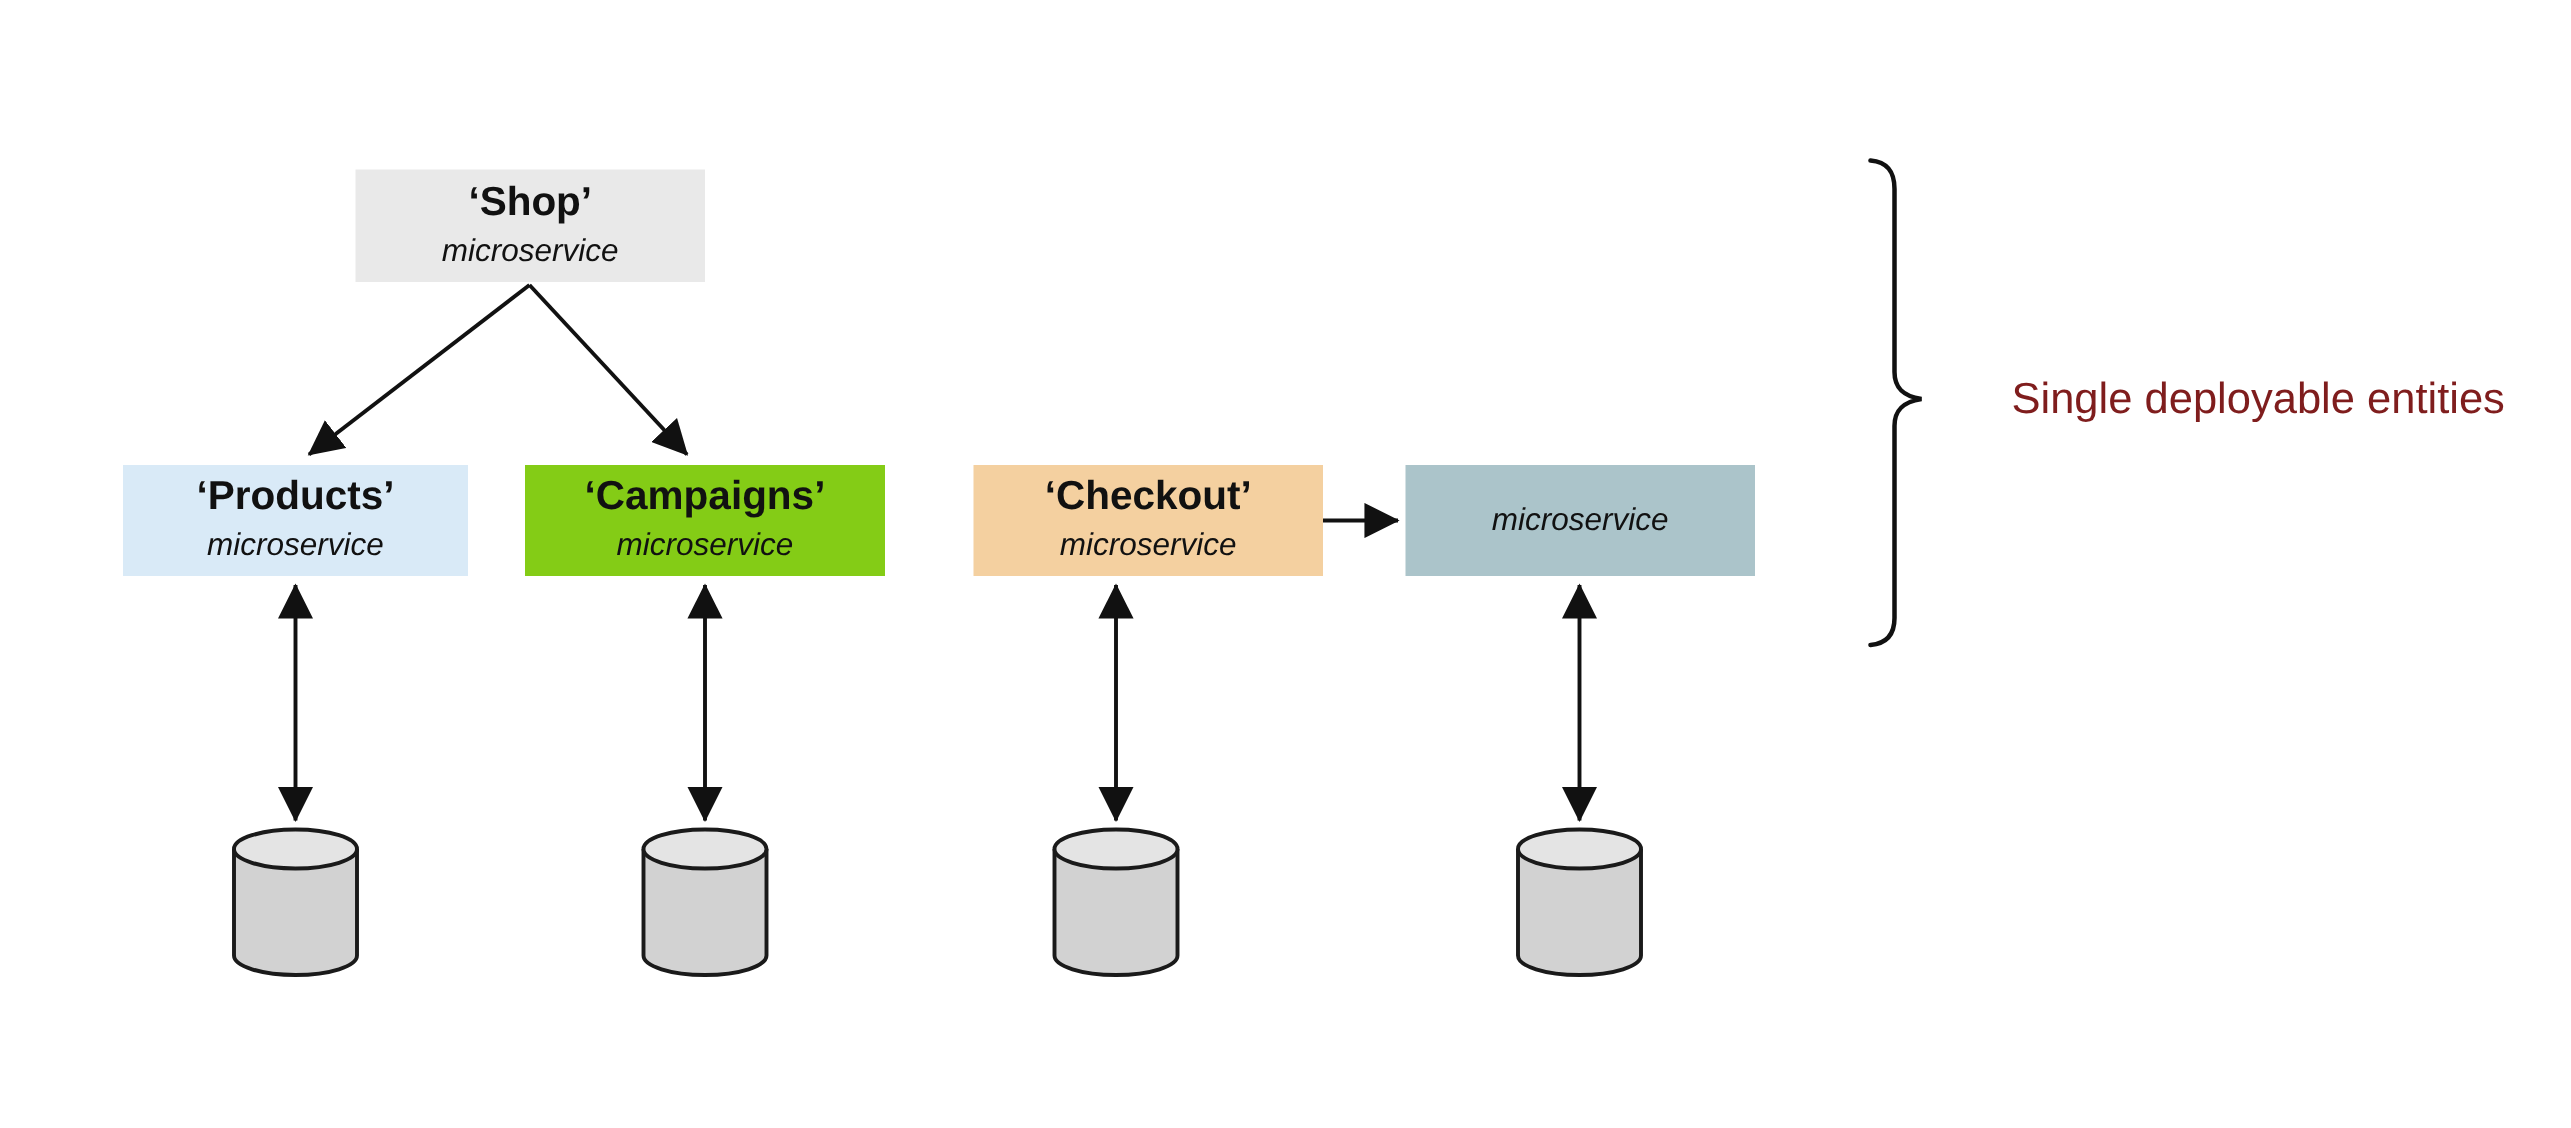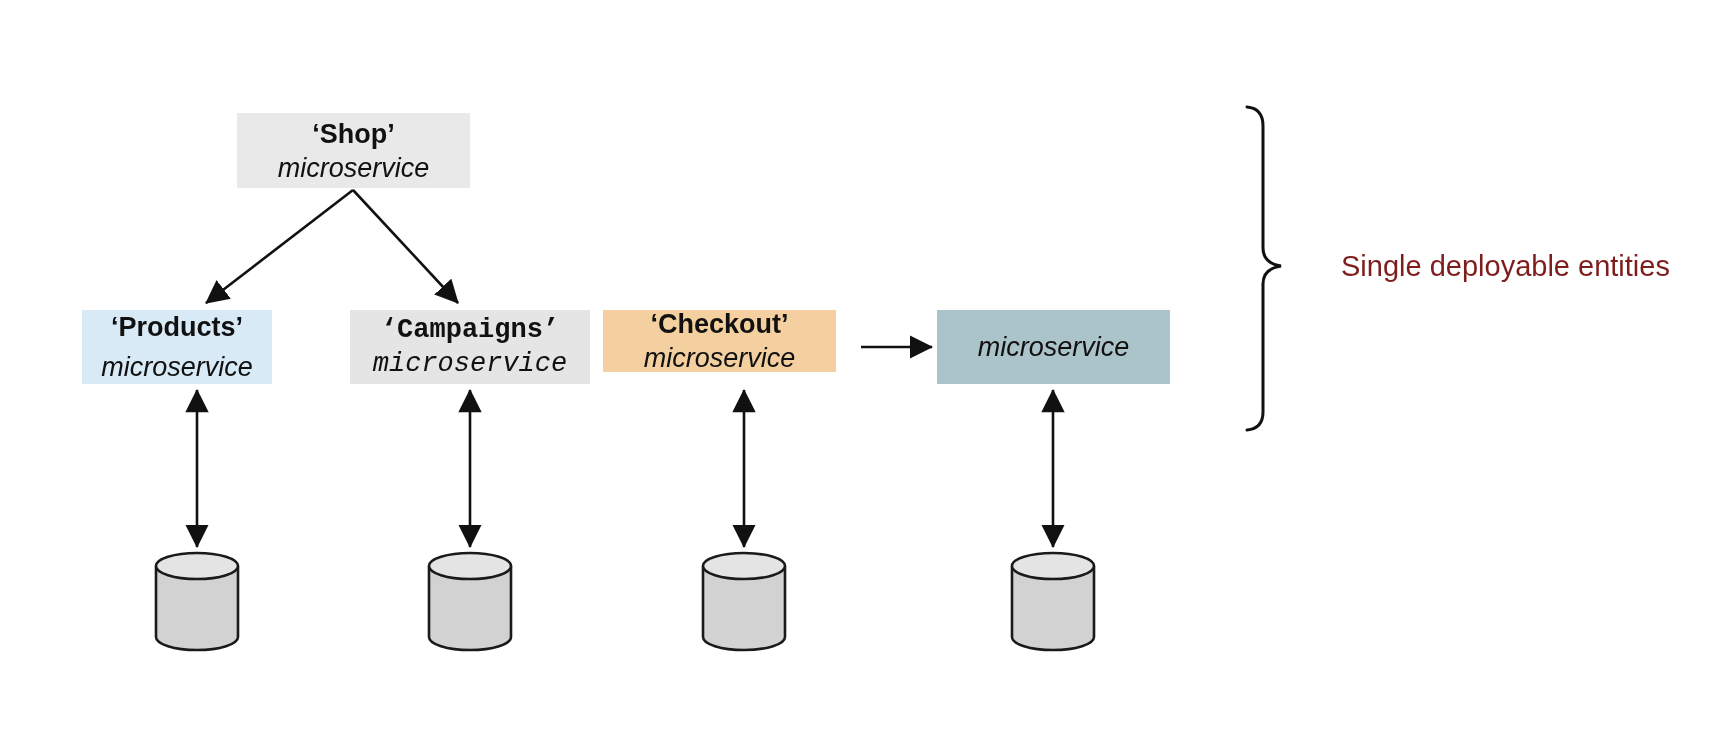--- a/index.html
+++ b/index.html
@@ -31,27 +31,27 @@
     text-align: center;
     color: #111111;
   }
   .service-box .box-name {
     font-weight: bold;
     font-size: 27px;
     line-height: 34px;
   }
   .service-box .box-type {
     font-style: italic;
-    font-size: 27px;
+    font-size: 21px;
     line-height: 34px;
   }
   .box-shop        { left: 237px; top: 113px; width: 233px; height: 75px; }
-  .box-products    { left:  82px; top: 310px; width: 190px; height: 74px; justify-content: space-between; }
+  .box-products    { left:  82px; top: 310px; width: 230px; height: 74px; }
   .box-campaigns   { left: 350px; top: 310px; width: 240px; height: 74px; }
-  .box-checkout    { left: 603px; top: 310px; width: 233px; height: 62px; justify-content: center; }
+  .box-checkout    { left: 649px; top: 310px; width: 233px; height: 74px; justify-content: center; }
   .box-userprofile { left: 937px; top: 310px; width: 233px; height: 74px; }
   .brace-label {
     position: absolute;
     left: 1341px;
     top: 251px;
     font-size: 29px;
     line-height: 31px;
     color: #7f1d1d;
     white-space: nowrap;
   }
@@ -105,21 +105,21 @@
   <div class="service-box box-shop" style="background-color: rgb(233, 233, 233);">
     <div class="box-name">‘Shop’</div>
     <div class="box-type">microservice</div>
   </div>
 
   <div class="service-box box-products" style="background-color: rgb(217, 234, 247);">
     <div class="box-name">‘Products’</div>
     <div class="box-type">microservice</div>
   </div>
 
-  <div class="service-box box-campaigns" style="background-color: #e5e5e5; font-family: Liberation Mono, monospace;">
+  <div class="service-box box-campaigns" style="background-color: #84cc16;">
     <div class="box-name">‘Campaigns’</div>
     <div class="box-type">microservice</div>
   </div>
 
   <div class="service-box box-checkout" style="background-color: rgb(244, 208, 160);">
     <div class="box-name">‘Checkout’</div>
     <div class="box-type">microservice</div>
   </div>
 
   <div class="service-box box-userprofile" style="background-color: rgb(171, 196, 202);">

